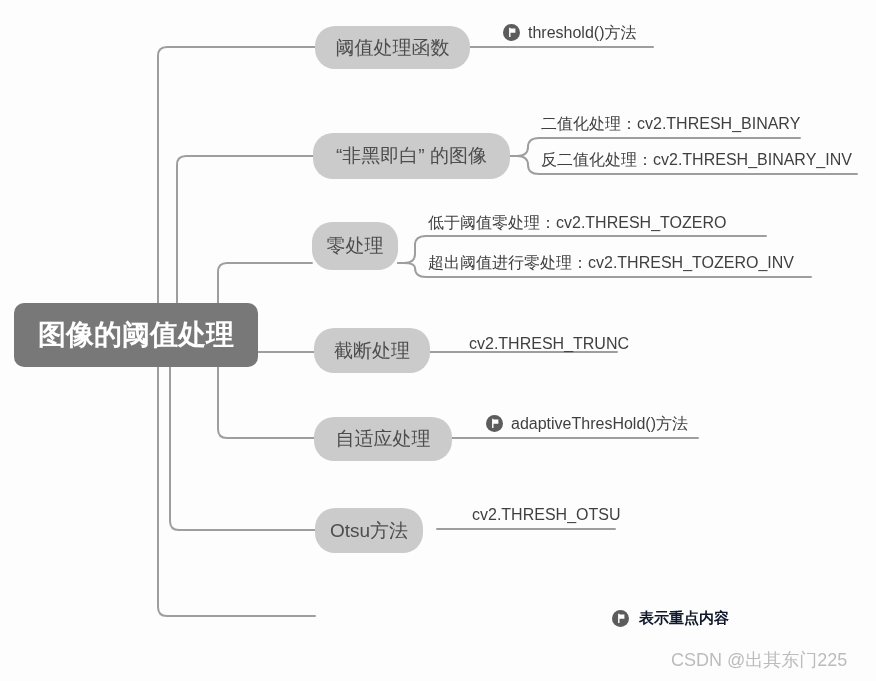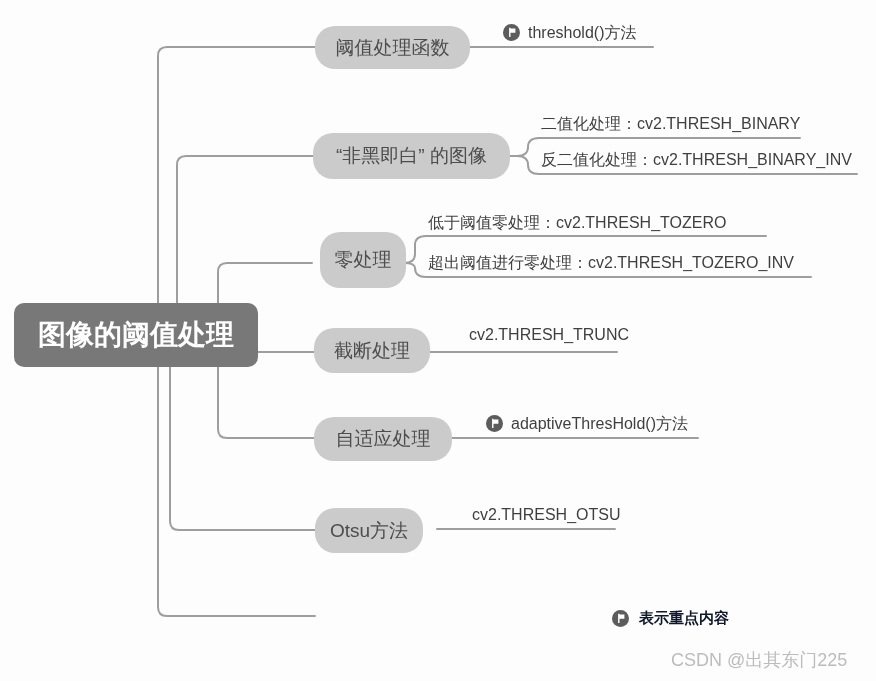--- a/index.html
+++ b/index.html
@@ -78,21 +78,21 @@
 
     <path d="M437 529 H615"></path>
   </svg>
 
   <div class="node root" style="left:14px;top:303px;width:244px;height:64px;">图像的阈值处理</div>
 
   <div class="node" style="left:315px;top:26px;width:155px;height:43px;">阈值处理函数</div>
 
   <div class="node" style="left:313px;top:133px;width:197px;height:46px;">“非黑即白” 的图像</div>
 
-  <div class="node" style="left:312px;top:232px;width:86px;height:56px;margin-left:8px;">零处理</div>
+  <div class="node" style="left:312px;top:222px;width:86px;height:48px;">零处理</div>
 
   <div class="node" style="left:314px;top:328px;width:116px;height:45px;">截断处理</div>
 
   <div class="node" style="left:314px;top:417px;width:138px;height:44px;">自适应处理</div>
 
   <div class="node" style="left:315px;top:508px;width:108px;height:45px;">Otsu方法</div>
 
 
   <div class="leaf" style="left:503px;top:23px;">
     <svg class="flag-icon" viewBox="0 0 24 24">
@@ -111,21 +111,21 @@
   </div>
 
   <div class="leaf" style="left:428px;top:213px;">
     <span>低于阈值零处理：cv2.THRESH_TOZERO</span>
   </div>
 
   <div class="leaf" style="left:428px;top:253px;">
     <span>超出阈值进行零处理：cv2.THRESH_TOZERO_INV</span>
   </div>
 
-  <div class="leaf" style="left:469px;top:325px;align-items:center;">
+  <div class="leaf" style="left:469px;top:334px;align-items:center;">
     <span>cv2.THRESH_TRUNC</span>
   </div>
 
   <div class="leaf" style="left:486px;top:414px;">
     <svg class="flag-icon" viewBox="0 0 24 24">
       <circle cx="12" cy="12" r="12" fill="#5c5c5c"></circle>
       <path d="M8.6 5.2 h2 v1.3 h6.9 v6 h-6.9 v6 h-2 z" fill="#ffffff"></path>
     </svg>
     <span>adaptiveThresHold()方法</span>
   </div>

